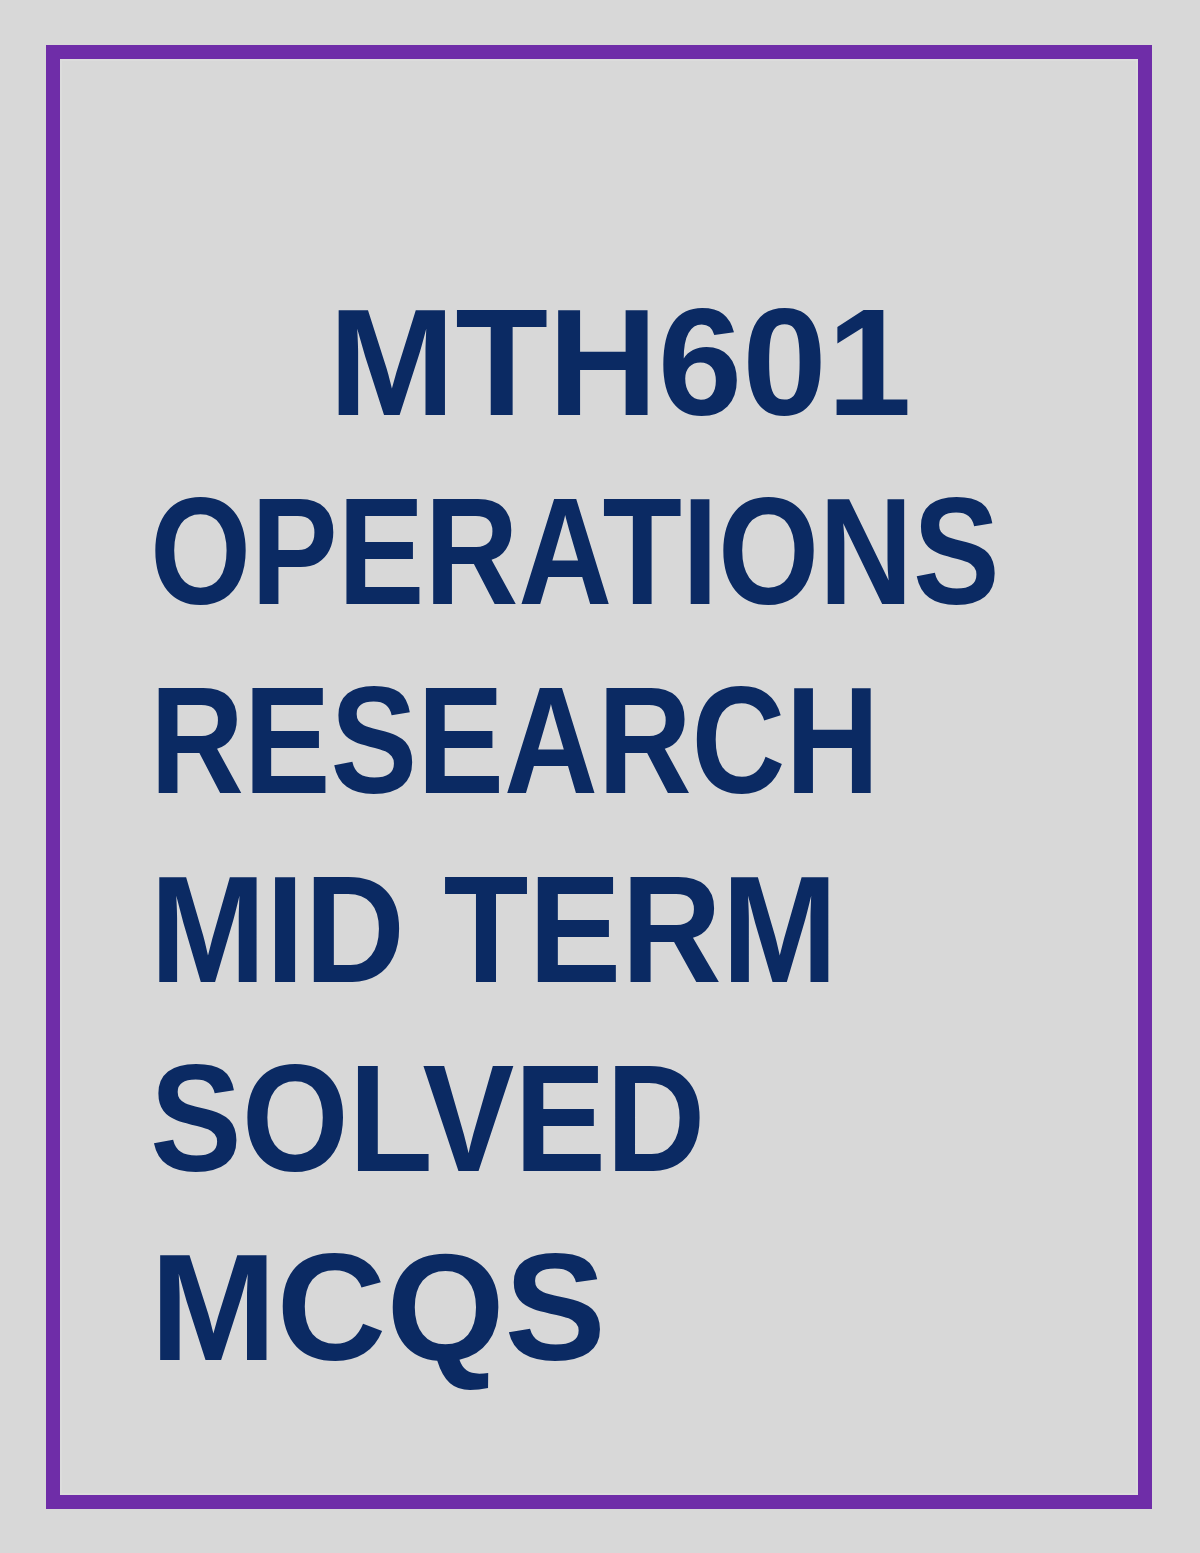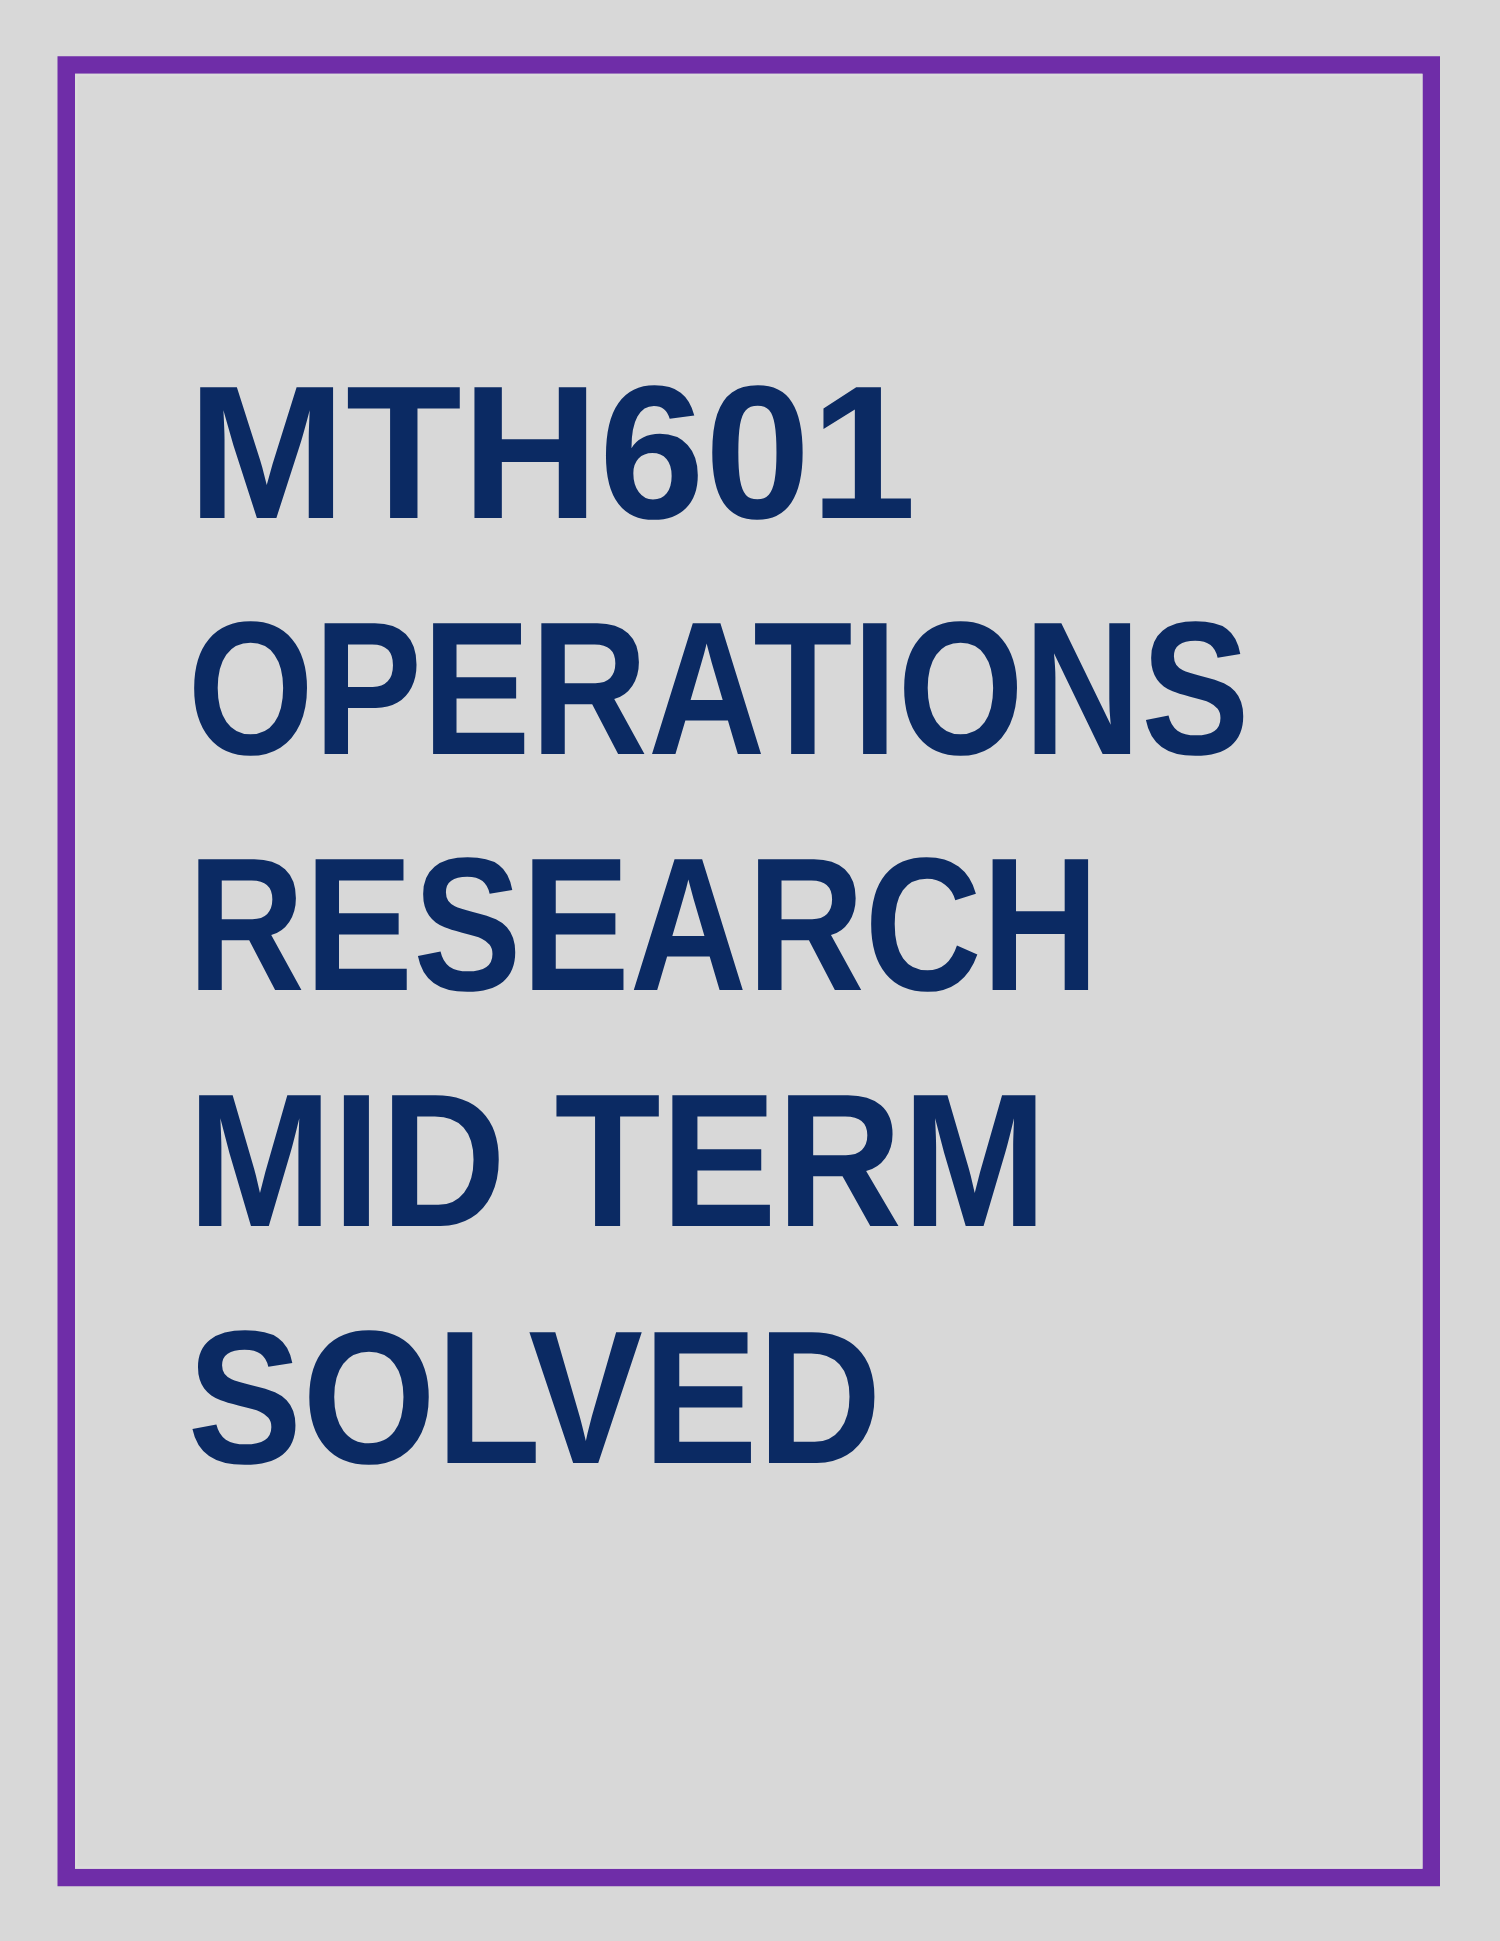--- a/index.html
+++ b/index.html
@@ -63,36 +63,37 @@
     font-size: 152px;
     line-height: 189px;
     letter-spacing: 0px;
     white-space: nowrap;
     text-transform: uppercase;
     margin: 0;
     padding: 0;
   }
 
   
-  .line-1 { transform: scaleX(1.00); transform-origin: left center; }
+  .line-1 { transform: scaleX(1.00); transform-origin: left center; text-align: center; }
   .line-2 { transform: scaleX(0.855); transform-origin: left center; }
   .line-3 { transform: scaleX(0.855); transform-origin: left center; }
   .line-4 { transform: scaleX(0.915); transform-origin: left center; }
   .line-5 { transform: scaleX(0.905); transform-origin: left center; }
   .line-6 { transform: scaleX(1.00); transform-origin: left center; }
 </style>
 </head>
 <body>
 
 <div class="page">
 
   <div class="frame"></div>
   <div class="frame-inner-keyline"></div>
 
   <div class="title-block">
     <span class="title-line line-1">MTH601</span>
     <span class="title-line line-2">OPERATIONS</span>
     <span class="title-line line-3">RESEARCH</span>
     <span class="title-line line-4">MID TERM</span>
     <span class="title-line line-5">SOLVED</span>
+    <span class="title-line line-6">MCQS</span>
   </div>
 
 </div>
 
 </body></html>

